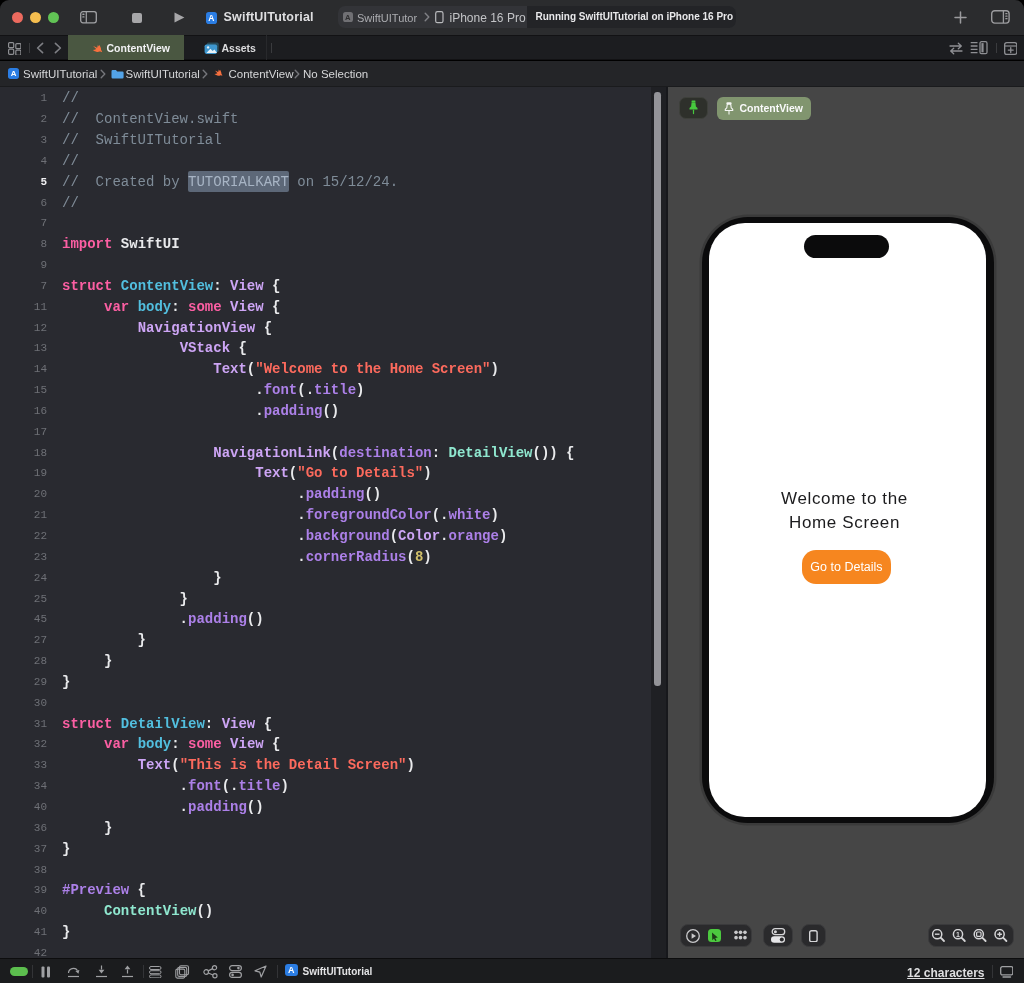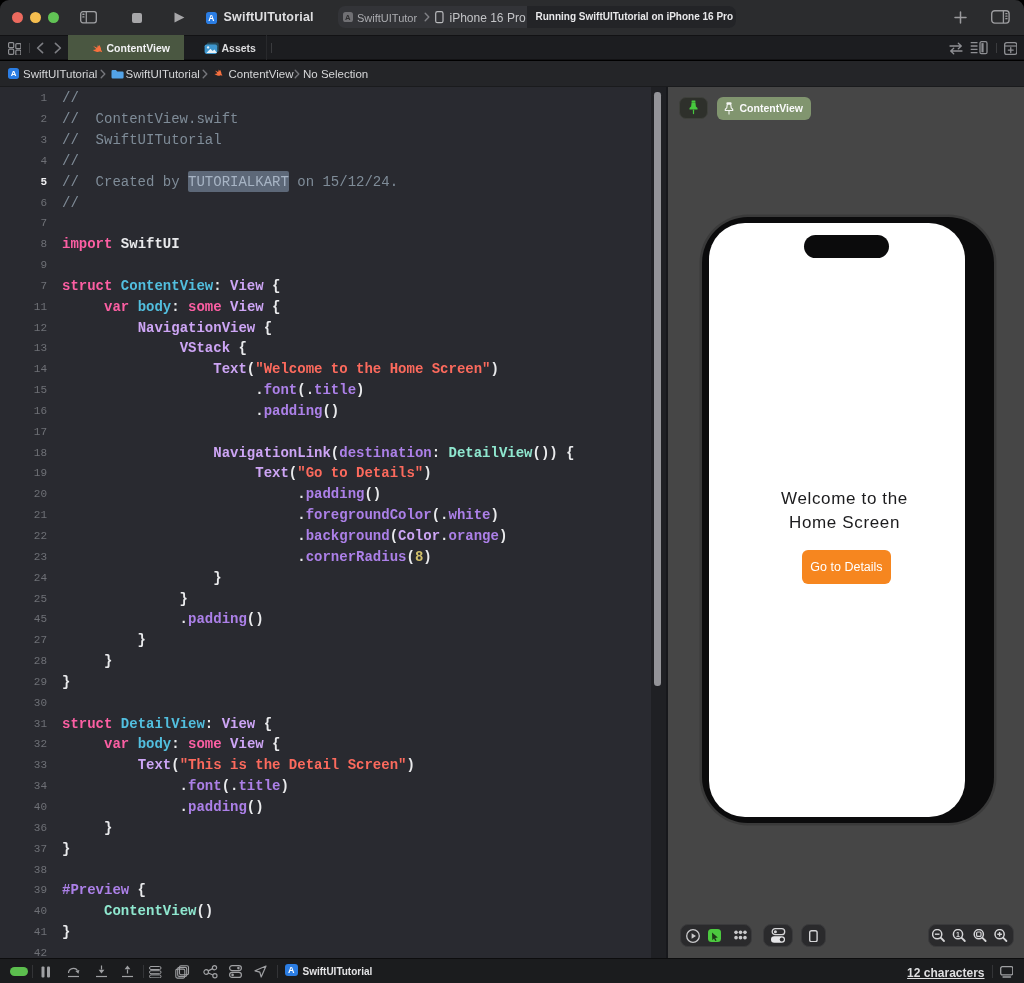--- a/index.html
+++ b/index.html
@@ -15,24 +15,24 @@
 .t{color:#CDA5F5}
 .f{color:#AC80E8}
 .d{color:#52BFDF}
 .m{color:#8FE7CF}
 .s{color:#FC6A5D}
 .n8{color:#D0BF69}
 .hl{background:#5D6878;border-radius:2px;color:#A7B4C4;padding:2.5px 0}
 #canvas{position:absolute;left:666px;top:87px;width:358px;height:871px;background:#464646;border-left:2px solid #17181C}
 #statusbar{position:absolute;left:0;top:958px;width:1024px;height:25px;background:#1B1C1E;border-top:1px solid #0D0D0E}
 #phone{position:absolute;left:33.5px;top:129.6px;width:292px;height:606px;background:#0B0B0C;border-radius:46px;box-shadow:0 0 0 2.5px #3A3A3A}
-#screen{position:absolute;left:7.5px;top:6px;width:256px;height:594px;background:#fff;border-radius:36px}
+#screen{position:absolute;left:7.5px;top:6px;width:277px;height:594px;background:#fff;border-radius:36px}
 #island{position:absolute;left:95px;top:12px;width:85px;height:23.5px;background:#0B0B0C;border-radius:12px}
 #ptext{position:absolute;left:-3px;top:264px;width:277px;text-align:center;font-size:17px;letter-spacing:0.65px;line-height:24.5px;color:#1C1C1E}
-#pbtn{position:absolute;left:93px;top:327.4px;width:89px;height:34.5px;background:#F6861F;border-radius:6px;color:#fff;font-size:12.5px;text-align:center;line-height:34.5px}
+#pbtn{position:absolute;left:93px;top:327.4px;width:89px;height:34.5px;background:#F6861F;border-radius:14px;color:#fff;font-size:12.5px;text-align:center;line-height:34.5px}
 .tbtn{position:absolute;top:836.5px;height:23.5px;background:#2A2A2C;border:1px solid #3A3A3C;border-radius:8px}
 </style></head>
 <body>
 <div id="titlebar">
     <div class="tl" style="left:11.5px;background:#EC6A5E"></div>
     <div class="tl" style="left:29.799999999999997px;background:#F5BE4F"></div>
     <div class="tl" style="left:48.1px;background:#61C355"></div>
     <svg class="abs" style="left:80px;top:11px" width="17" height="12.5" viewBox="0 0 17 12.5">
       <rect x="0.7" y="0.7" width="15.6" height="11.1" rx="2.2" fill="none" stroke="#A2A3A6" stroke-width="1.3"></rect>
       <line x1="6.3" y1="0.7" x2="6.3" y2="11.8" stroke="#A2A3A6" stroke-width="1.2"></line>

